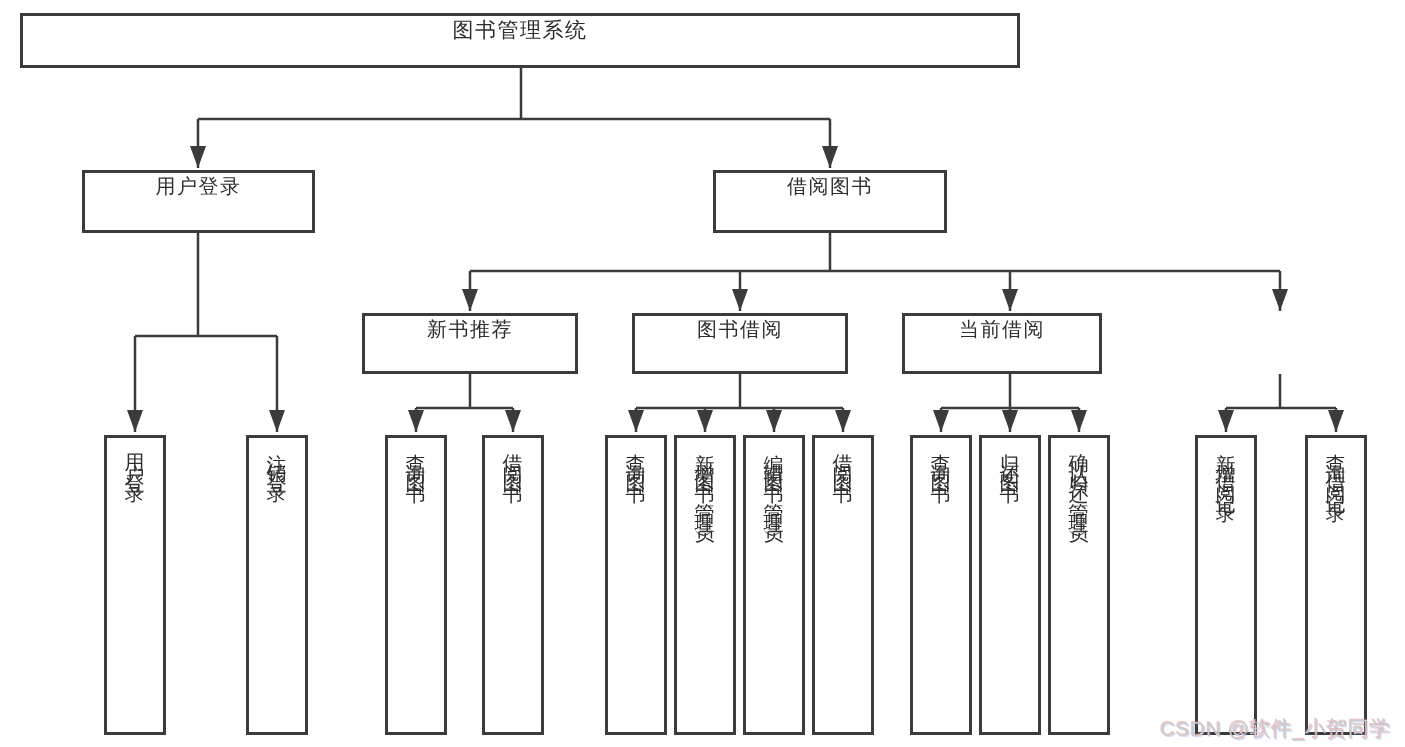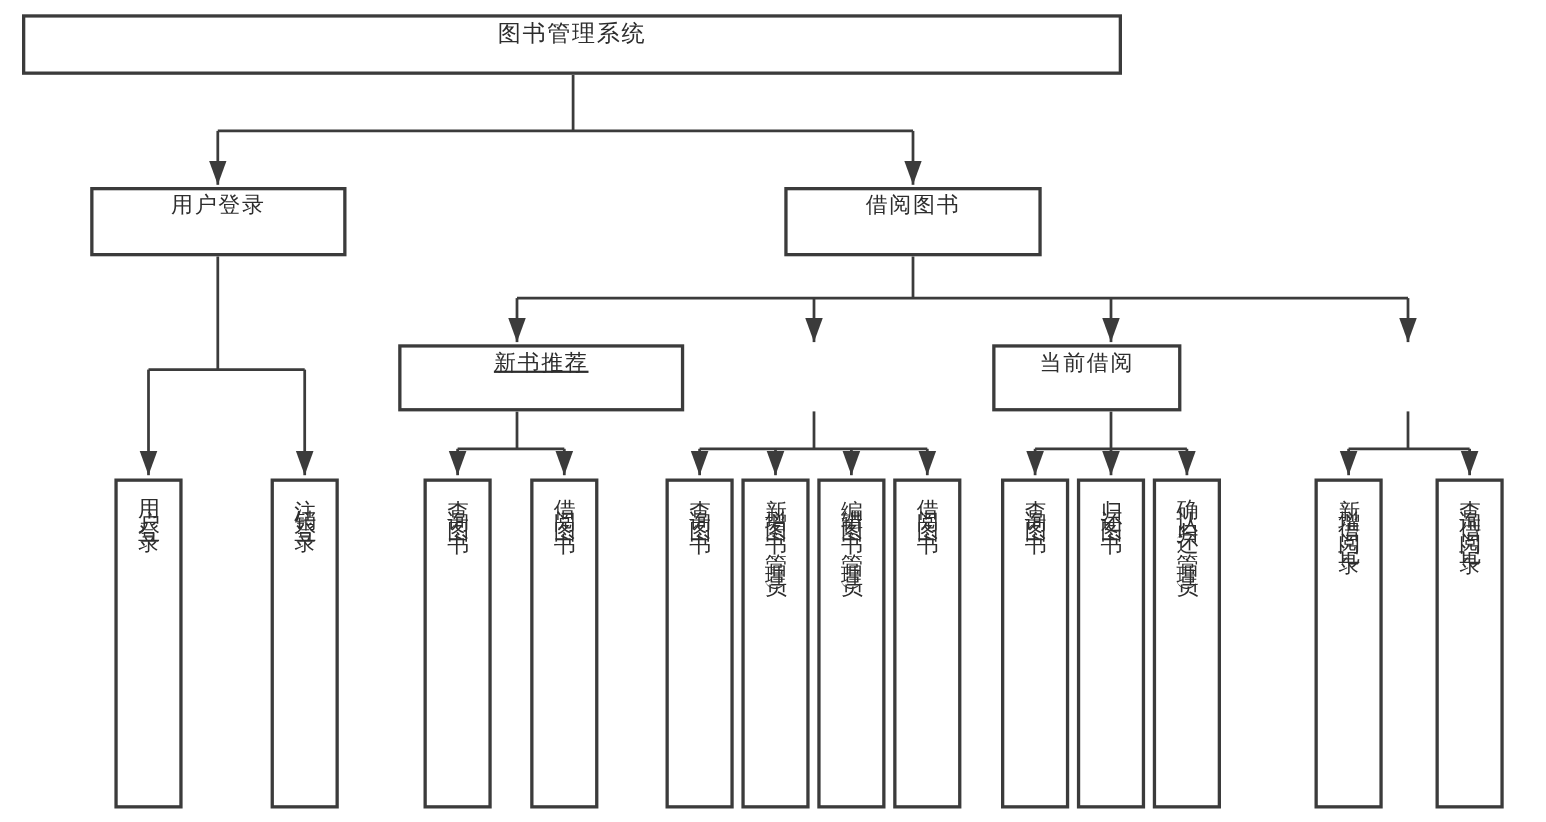--- a/index.html
+++ b/index.html
@@ -123,24 +123,27 @@
     <span class="lbl">图书管理系统</span>
   </div>
 
   <div class="node" style="left:82px; top:170px; width:233px; height:63px;">
     <span class="lbl">用户登录</span>
   </div>
   <div class="node" style="left:713px; top:170px; width:234px; height:63px;">
     <span class="lbl">借阅图书</span>
   </div>
 
-  <div class="node" style="left:362px; top:313px; width:260px; height:61px;text-decoration:underline;">
+  <div class="node" style="left:362px; top:313px; width:216px; height:61px;">
     <span class="lbl">新书推荐</span>
   </div>
-  <div class="node" style="left:902px; top:313px; width:172px; height:61px;">
+  <div class="node" style="left:632px; top:313px; width:216px; height:61px;">
+    <span class="lbl">图书借阅</span>
+  </div>
+  <div class="node" style="left:902px; top:313px; width:200px; height:61px;">
     <span class="lbl">当前借阅</span>
   </div>
 
   <div class="node leaf" style="left:104px; top:435px; width:62px; height:300px;">
     <span class="lbl">用户登录</span>
   </div>
   <div class="node leaf" style="left:246px; top:435px; width:62px; height:300px;">
     <span class="lbl">注销登录</span>
   </div>
   <div class="node leaf" style="left:385px; top:435px; width:62px; height:300px;">
@@ -170,14 +173,15 @@
   <div class="node leaf" style="left:1048px; top:435px; width:62px; height:300px;">
     <span class="lbl">确认归还（管理员）</span>
   </div>
   <div class="node leaf" style="left:1195px; top:435px; width:62px; height:300px;">
     <span class="lbl">新增借阅记录</span>
   </div>
   <div class="node leaf" style="left:1305px; top:435px; width:62px; height:300px;">
     <span class="lbl">查询借阅记录</span>
   </div>
 
+  <div class="watermark">CSDN @软件_小贺同学</div>
 
 </div>
 
 </body></html>

